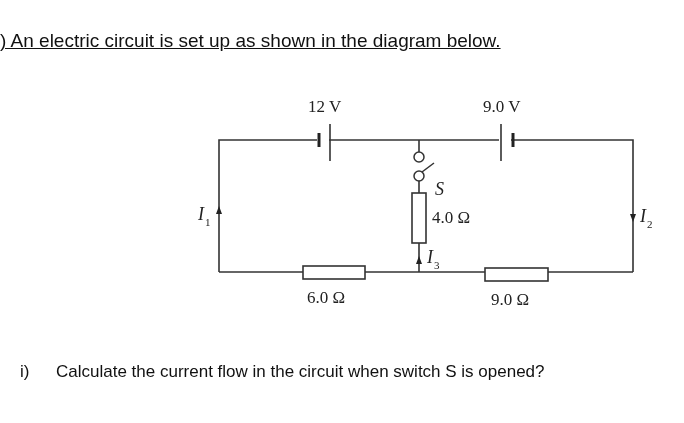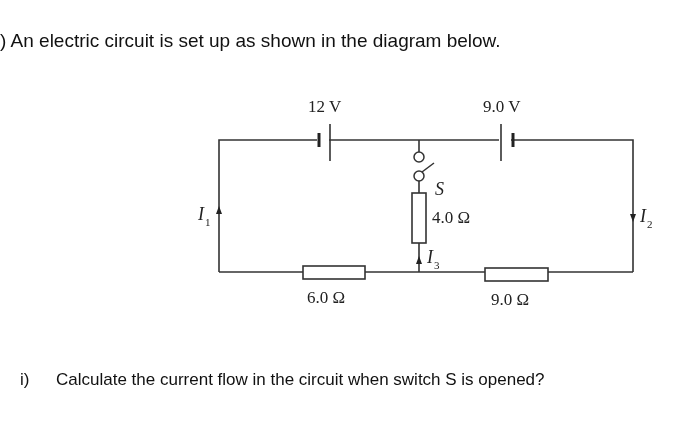--- a/index.html
+++ b/index.html
@@ -1,23 +1,24 @@
 <!DOCTYPE html>
 <html><head>
   <meta charset="utf-8">
   <style>
     html, body { margin: 0; padding: 0; background: #ffffff; }
     body { width: 684px; height: 423px; position: relative; overflow: hidden; }
     .intro {
       position: absolute; left: 0; top: 30px;
       font-family: "Liberation Sans", sans-serif; font-size: 19px; color: #111;
       white-space: nowrap;
+      text-decoration: underline;
     }
     .questions {
-      position: absolute; left: 20px; top: 369px;
+      position: absolute; left: 20px; top: 361px;
       font-family: "Liberation Sans", sans-serif; font-size: 17px; color: #111;
       line-height: 21px;
     }
     .q { white-space: nowrap; }
     .q .num { display: inline-block; width: 36px; }
     svg { position: absolute; left: 0; top: 0; }
     .lbl { font-family: "Liberation Serif", serif; font-size: 17px; fill: #222; }
     .sym { font-family: "Liberation Serif", serif; font-style: italic; font-size: 18px; fill: #222; }
     .sub { font-family: "Liberation Serif", serif; font-size: 11px; fill: #222; }
     .wire { stroke: #333; stroke-width: 1.6; fill: none; }

